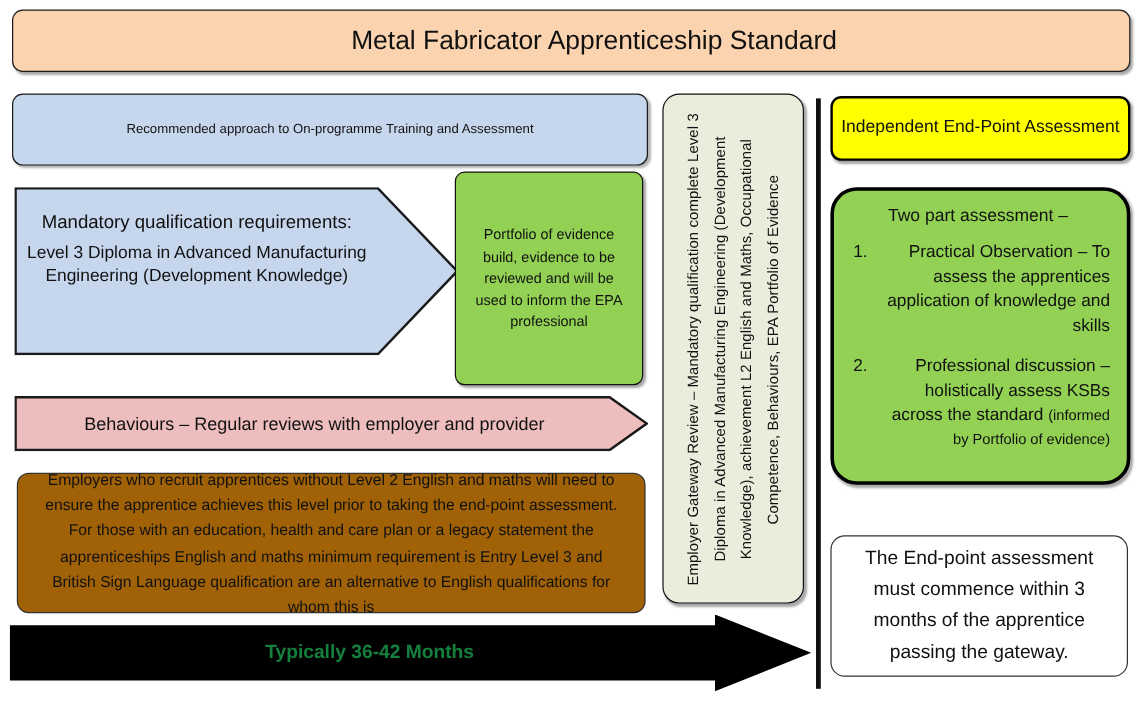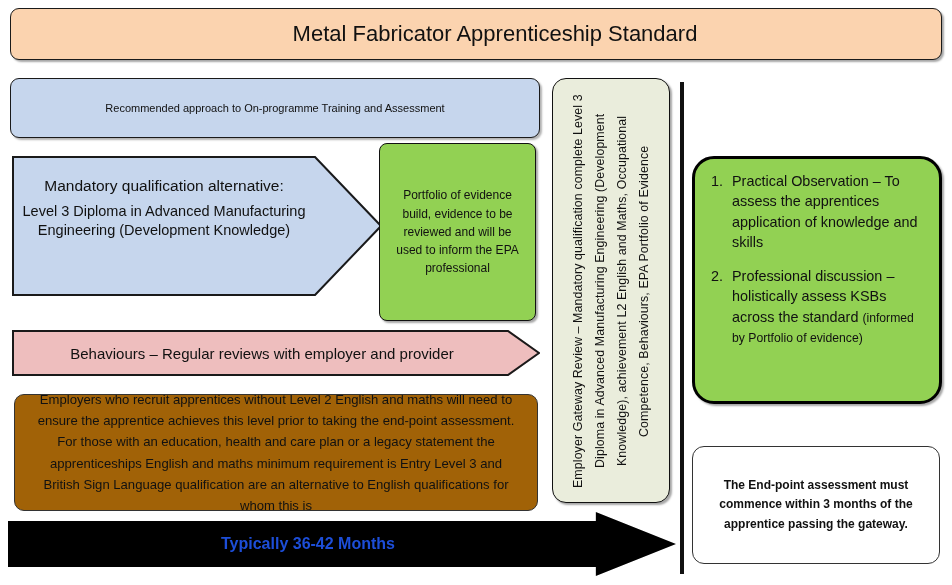--- a/index.html
+++ b/index.html
@@ -118,21 +118,21 @@
   
   #duration-arrow{
     position:absolute;
     left:8px;top:512px;width:668px;height:64px;
     background:#000;
     clip-path:polygon(0 14%, 88% 14%, 88% 0, 100% 50%, 88% 100%, 88% 86%, 0 86%);
   }
   #duration-label{
     position:absolute;left:8px;top:512px;width:600px;height:64px;
     display:flex;align-items:center;justify-content:center;
-    color:#1d4ed8;font-size:16px;font-weight:bold;
+    color:#15803d;font-size:16px;font-weight:bold;
   }
 
   
   #gateway-box{
     left:552px;top:78px;width:118px;height:425px;
     background:#eaeddc;
     border-radius:14px;
     border:1.6px solid #111;
     box-shadow:2px 2px 2px rgba(0,0,0,.35);
     overflow:hidden;
@@ -177,54 +177,53 @@
     font-size:14.4px;
   }
   #epa-green .heading{
     text-align:center;
     margin-bottom:10px;
     font-size:14.6px;
   }
   #epa-green ol{
     margin:0;padding:0 0 0 22px;
     list-style:decimal;
-    text-align:left;
+    text-align:right;
   }
   #epa-green li{
     margin-bottom:13px;
     line-height:1.42;
     padding-left:5px;
   }
   #epa-green li .small{font-size:12.2px;}
   #epa-note{
     left:692px;top:446px;width:248px;height:118px;
     background:#fff;
     border-radius:12px;
     border:1.2px solid #333;
-    font-size:12px;
+    font-size:16px;
     padding:0 16px;
     line-height:1.62;
-    font-weight:bold;
   }
 </style>
 </head>
 <body>
 
 <div class="canvas">
 
   <div class="box" id="title-banner">Metal Fabricator Apprenticeship Standard</div>
 
   <div class="box" id="onprog-banner">Recommended approach to On-programme Training and Assessment</div>
 
   <div id="mandatory-chevron"></div>
   <svg id="mandatory-chevron-outline" viewBox="0 0 370 140" preserveAspectRatio="none">
     <polygon points="1,1 303,1 369,70 303,139 1,139" fill="none" stroke="#1a1a1a" stroke-width="2"></polygon>
   </svg>
   <div id="mandatory-text">
-    <span>Mandatory qualification alternative:</span>
+    <span>Mandatory qualification requirements:</span>
     <span class="sub">Level 3 Diploma in Advanced Manufacturing Engineering (Development Knowledge)</span>
   </div>
 
   <div class="box" id="portfolio-box">Portfolio of evidence build, evidence to be reviewed and will be used to inform the EPA professional</div>
 
   <div id="behaviours-chevron"></div>
   <svg id="behaviours-outline" viewBox="0 0 528 46" preserveAspectRatio="none">
     <polygon points="1,1 496,1 527,23 496,45 1,45" fill="none" stroke="#1a1a1a" stroke-width="2"></polygon>
   </svg>
   <div id="behaviours-text">Behaviours – Regular reviews with employer and provider</div>
@@ -233,22 +232,24 @@
 
   <div id="duration-arrow"></div>
   <div id="duration-label">Typically 36-42 Months</div>
 
   <div class="box" id="gateway-box">
     <div id="gateway-text">Employer Gateway Review – Mandatory qualification complete Level 3 Diploma in Advanced Manufacturing Engineering (Development Knowledge), achievement L2 English and Maths, Occupational Competence, Behaviours, EPA Portfolio of Evidence</div>
   </div>
 
   <div id="divider"></div>
 
+  <div class="box" id="epa-banner">Independent End-Point Assessment</div>
 
   <div class="box" id="epa-green">
+    <div class="heading">Two part assessment –</div>
     <ol>
       <li><span>Practical Observation – To assess the apprentices application of knowledge and skills</span><span class="small"></span></li>
       <li><span>Professional discussion – holistically assess KSBs across the standard </span><span class="small">(informed by Portfolio of evidence)</span></li>
     </ol>
   </div>
 
   <div class="box" id="epa-note">The End-point assessment must commence within 3 months of the apprentice passing the gateway.</div>
 
 </div>
 

